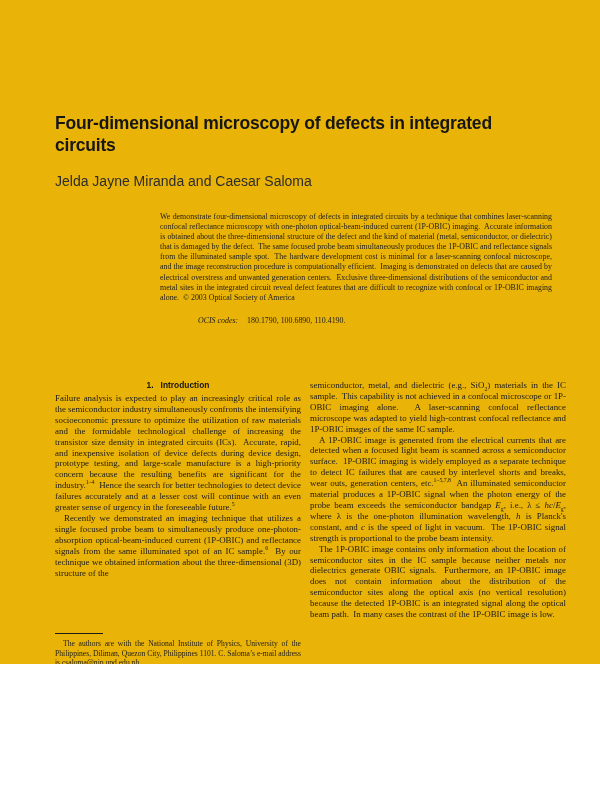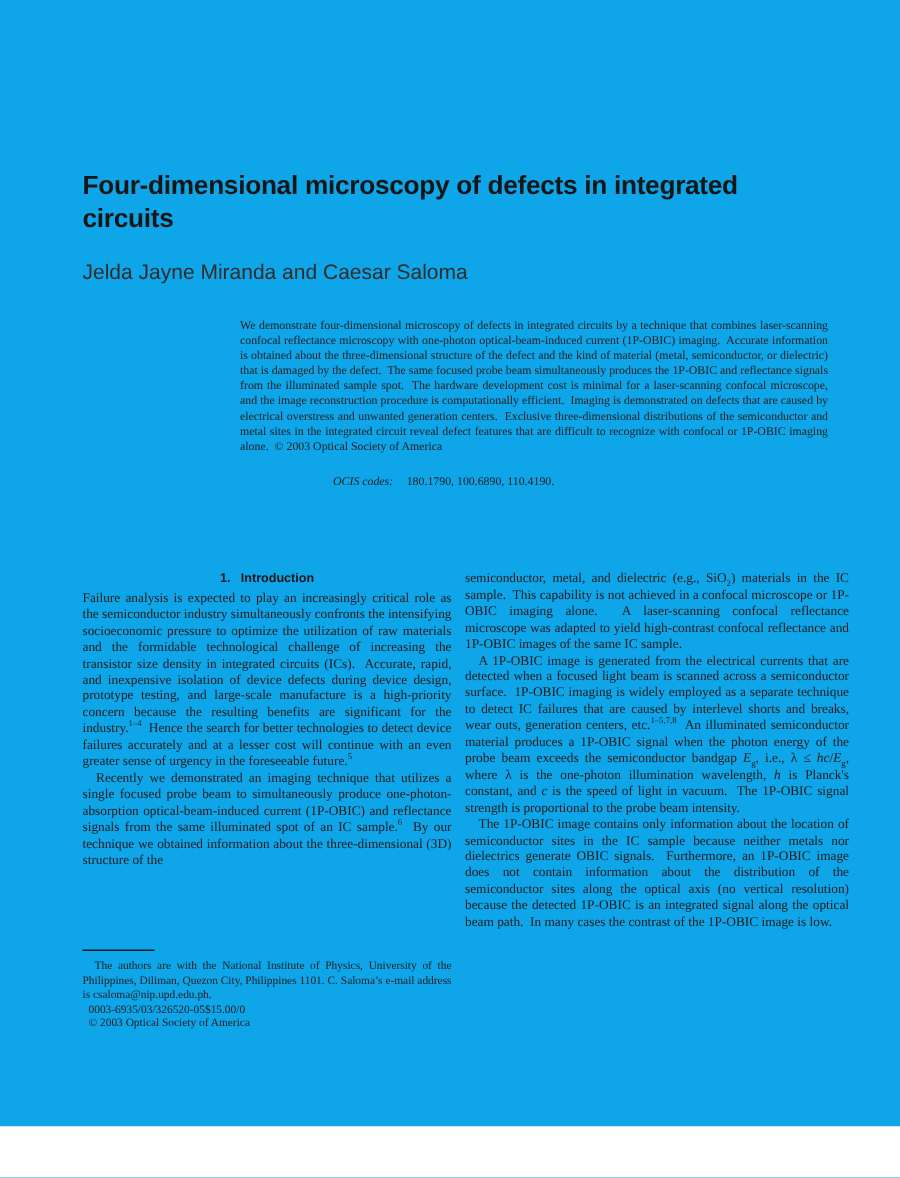--- a/index.html
+++ b/index.html
@@ -1,20 +1,20 @@
 <!DOCTYPE html>
 <html><head>
 <meta charset="utf-8">
 <style>
   html, body { margin: 0; padding: 0; background: #ffffff; }
   .page {
     position: relative;
     width: 600px;
-    height: 751px;
-    background: #0ea5e9;
+    height: 664px;
+    background: #eab308;
     overflow: hidden;
     font-family: "Liberation Serif", "DejaVu Serif", serif;
     color: #1b1b1b;
   }
   .title {
     position: absolute;
     left: 55px; top: 100px;
     width: 475px;
     font-family: "Liberation Sans", "DejaVu Sans", sans-serif;
     font-weight: 700;
@@ -40,21 +40,21 @@
     text-align: justify;
     color: #1d1d1d;
   }
   .ocis {
     position: absolute;
     left: 198px; top: 316px;
     width: 369px;
     font-size: 7.9px;
     color: #1d1d1d;
   }
-  .ocis-label { font-style: italic; margin-left: 24px; }
+  .ocis-label { font-style: italic; }
   .ocis-codes { margin-left: 9px; }
   .col {
     position: absolute;
     top: 380px;
     text-align: justify;
     font-size: 8.9px;
     line-height: 10.9px;
     color: #1b1b1b;
   }
   .col-left  { left: 55px;  width: 246px; }

